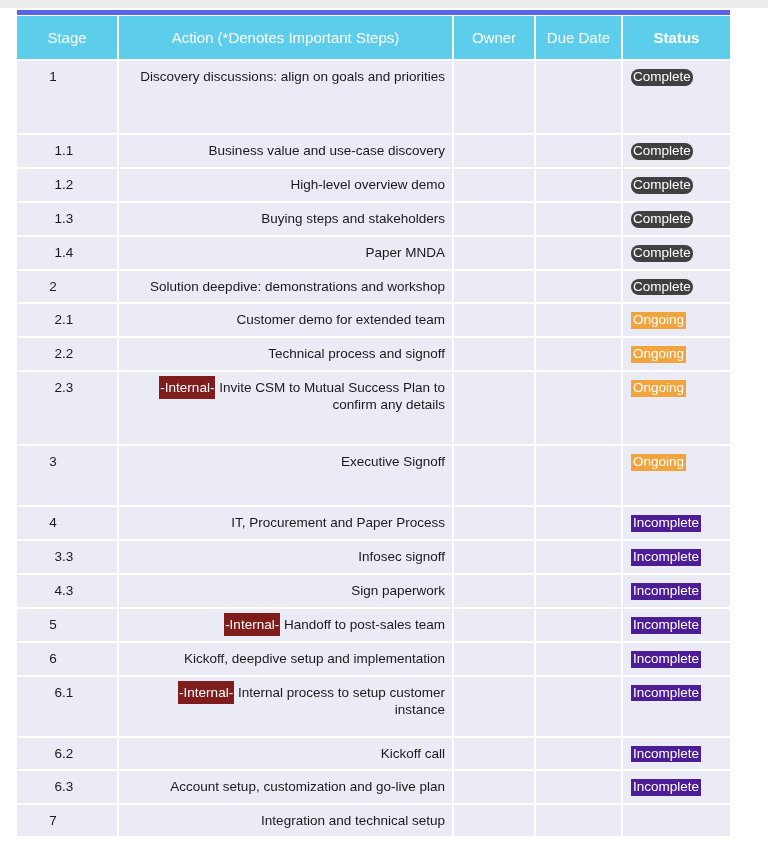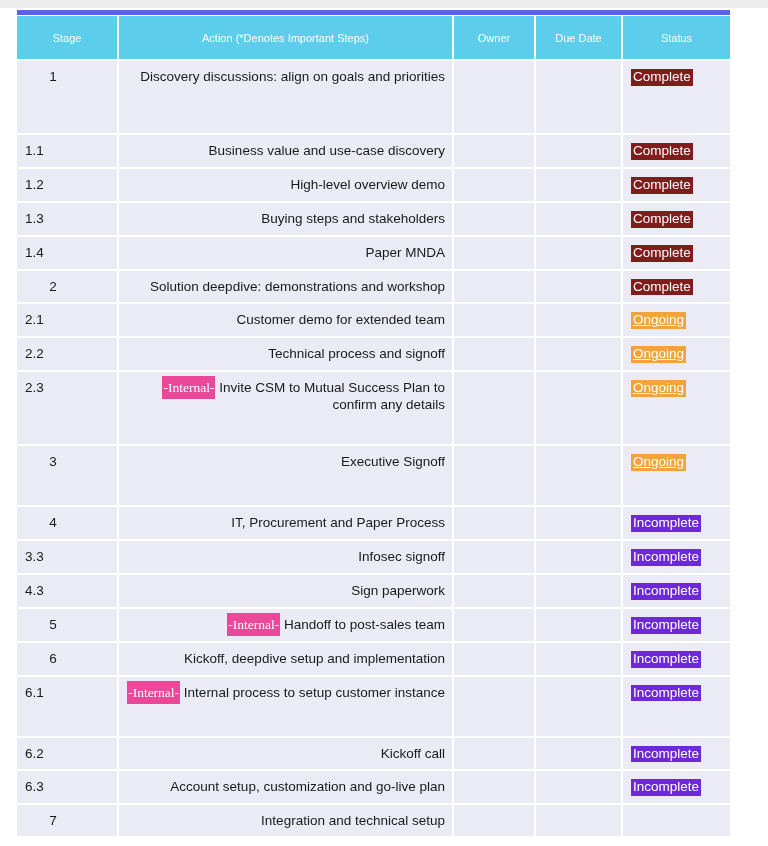--- a/index.html
+++ b/index.html
@@ -55,44 +55,44 @@
   table.plan col.c-stage  { width: 101px; }
   table.plan col.c-action { width: 335px; }
   table.plan col.c-owner  { width: 82px; }
   table.plan col.c-due    { width: 87px; }
   table.plan col.c-status { width: 108px; }
 
   thead th {
     background: #5ccdeb;
     color: #ffffff;
     font-weight: normal;
-    font-size: 11px;
+    font-size: 15px;
     text-align: center;
     vertical-align: middle;
     height: 43px;
     padding: 0 4px;
     border-right: 2px solid #ffffff;
     border-bottom: 2px solid #ffffff;
   }
-  thead th:last-child { border-right: none; }
+  thead th:last-child { border-right: none; font-weight: bold; }
 
   tbody td {
     background: #ebebf6;
     border-bottom: 2px solid #ffffff;
     border-right: 2px solid #ffffff;
     font-size: 13.5px;
     color: #1a1a1a;
     vertical-align: top;
     padding: 7px 7px 7px 8px;
     line-height: 1.27;
   }
   tbody td:last-child { border-right: none; }
 
   tbody tr td.stage {
-    text-align: left;
+    text-align: center;
     padding-right: 14px;
     white-space: nowrap;
   }
   tbody tr td.stage.major {
     text-align: center;
     padding-right: 36px;
   }
 
   tbody td.action { text-align: right; white-space: pre-wrap; }
   tbody td.owner, tbody td.due { }
@@ -103,29 +103,28 @@
     white-space: nowrap;
   }
 
   .badge {
     display: inline-block;
     color: #ffffff;
     font-size: 13.5px;
     line-height: 1.25;
     padding: 0px 2px;
   }
-  .badge.complete   { background: #7f1d1d; }
-  .badge.ongoing    { background: #f2a33c; text-decoration: underline; }
-  .badge.incomplete { background: #6d28d9; }
+  .badge.complete   { background: #404040; border-radius: 8px; }
+  .badge.ongoing    { background: #f2a33c; }
+  .badge.incomplete { background: #4c1d95; }
 
   .hl-internal {
-    background: #ec4899;
+    background: #7f1d1d;
     color: #ffffff;
     padding: 4px 1px;
-    font-family: Liberation Serif, serif;
   }
 
   
   tr.h-tall td   { height: 45px; }
   tr.h-xtall td  { height: 58px; }
   tr.h-normal td { height: 17px; }
 </style>
 </head>
 <body>
 

